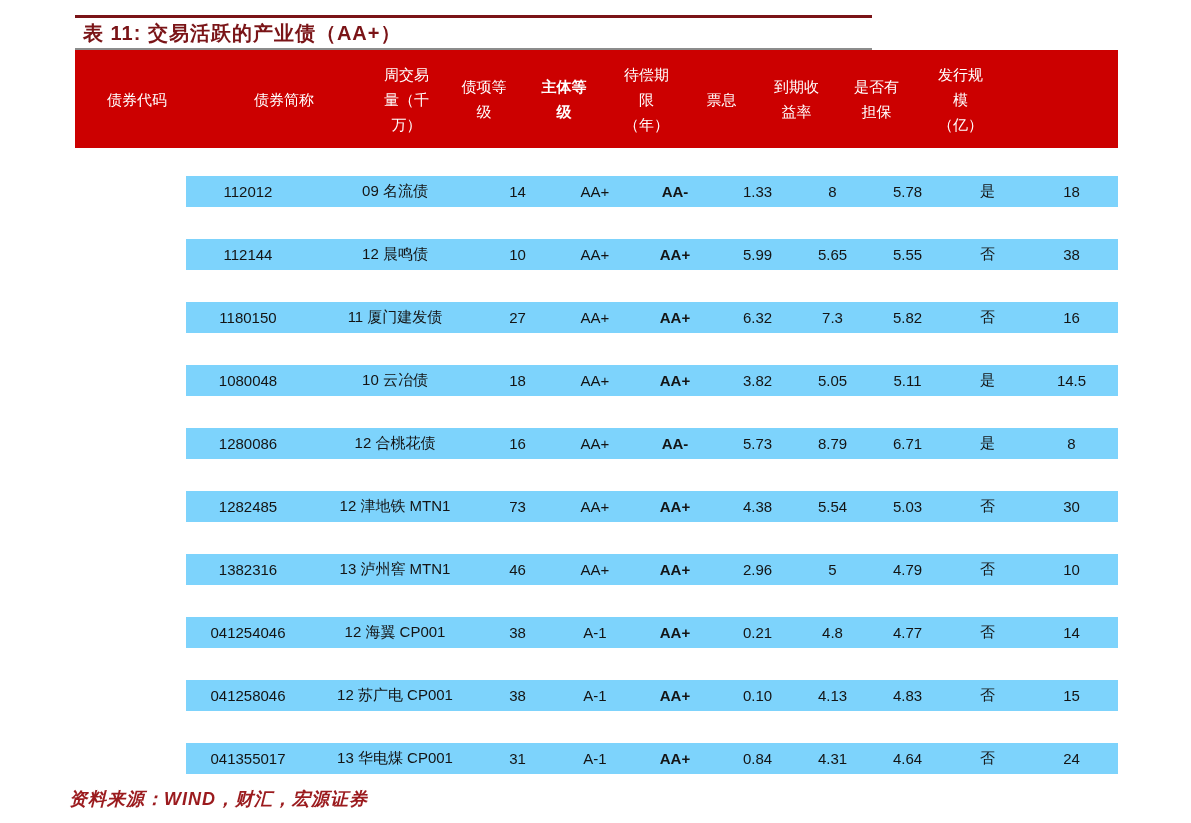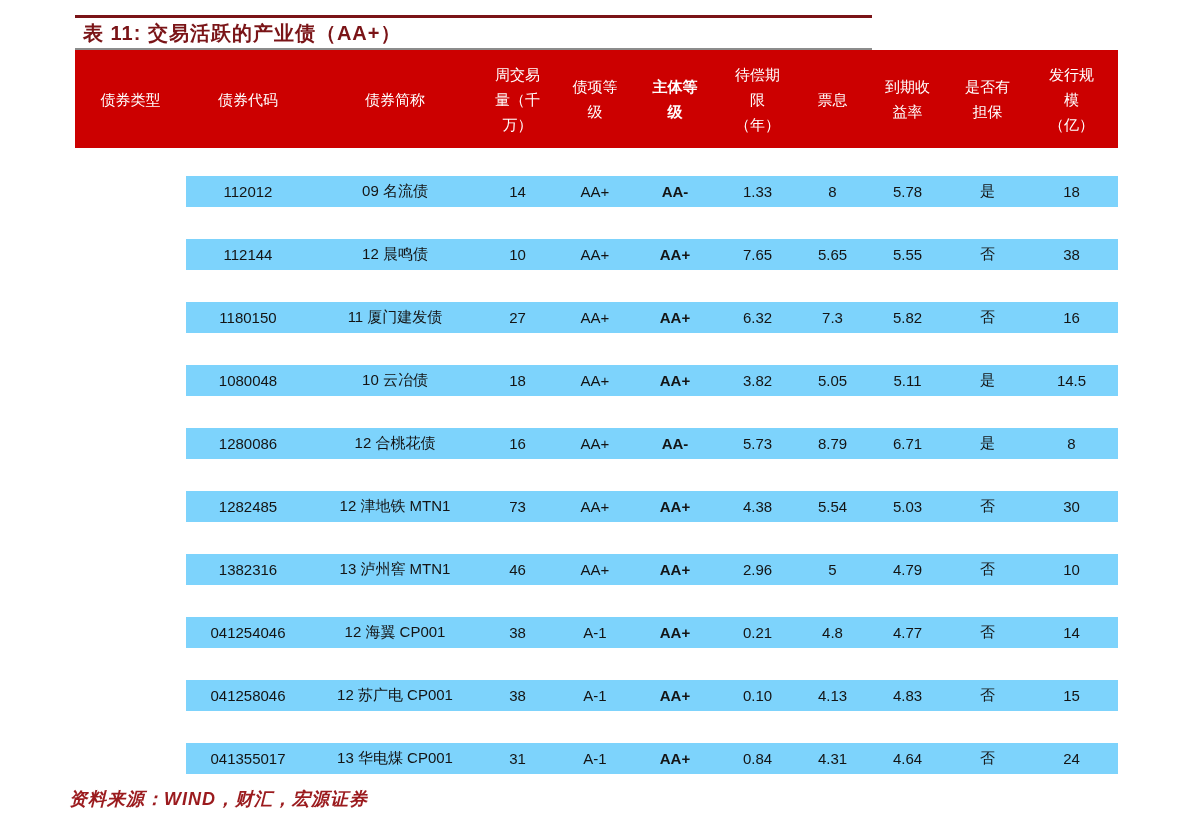--- a/index.html
+++ b/index.html
@@ -115,23 +115,20 @@
 </head>
 <body>
 
 <div class="canvas">
 
   <div class="title-bar">
     <span class="title-text">表 11:  交易活跃的产业债（AA+）</span>
   </div>
 
   <div class="thead">
-      <div class="hcell c0">
-        <span>债券类型</span>
-      </div>
       <div class="hcell c1">
         <span>债券代码</span>
       </div>
       <div class="hcell c2">
         <span>债券简称</span>
       </div>
       <div class="hcell c3">
         <span>周交易量（千万）</span>
       </div>
       <div class="hcell c4">
@@ -169,21 +166,21 @@
         <div class="tcell c8">5.78</div>
         <div class="tcell c9">是</div>
         <div class="tcell c10">18</div>
       </div>
       <div class="trow">
         <div class="tcell c1">112144</div>
         <div class="tcell c2">12 晨鸣债</div>
         <div class="tcell c3">10</div>
         <div class="tcell c4">AA+</div>
         <div class="tcell c5">AA+</div>
-        <div class="tcell c6">7.65</div>
+        <div class="tcell c6">5.99</div>
         <div class="tcell c7">5.65</div>
         <div class="tcell c8">5.55</div>
         <div class="tcell c9">否</div>
         <div class="tcell c10">38</div>
       </div>
       <div class="trow">
         <div class="tcell c1">1180150</div>
         <div class="tcell c2">11 厦门建发债</div>
         <div class="tcell c3">27</div>
         <div class="tcell c4">AA+</div>

